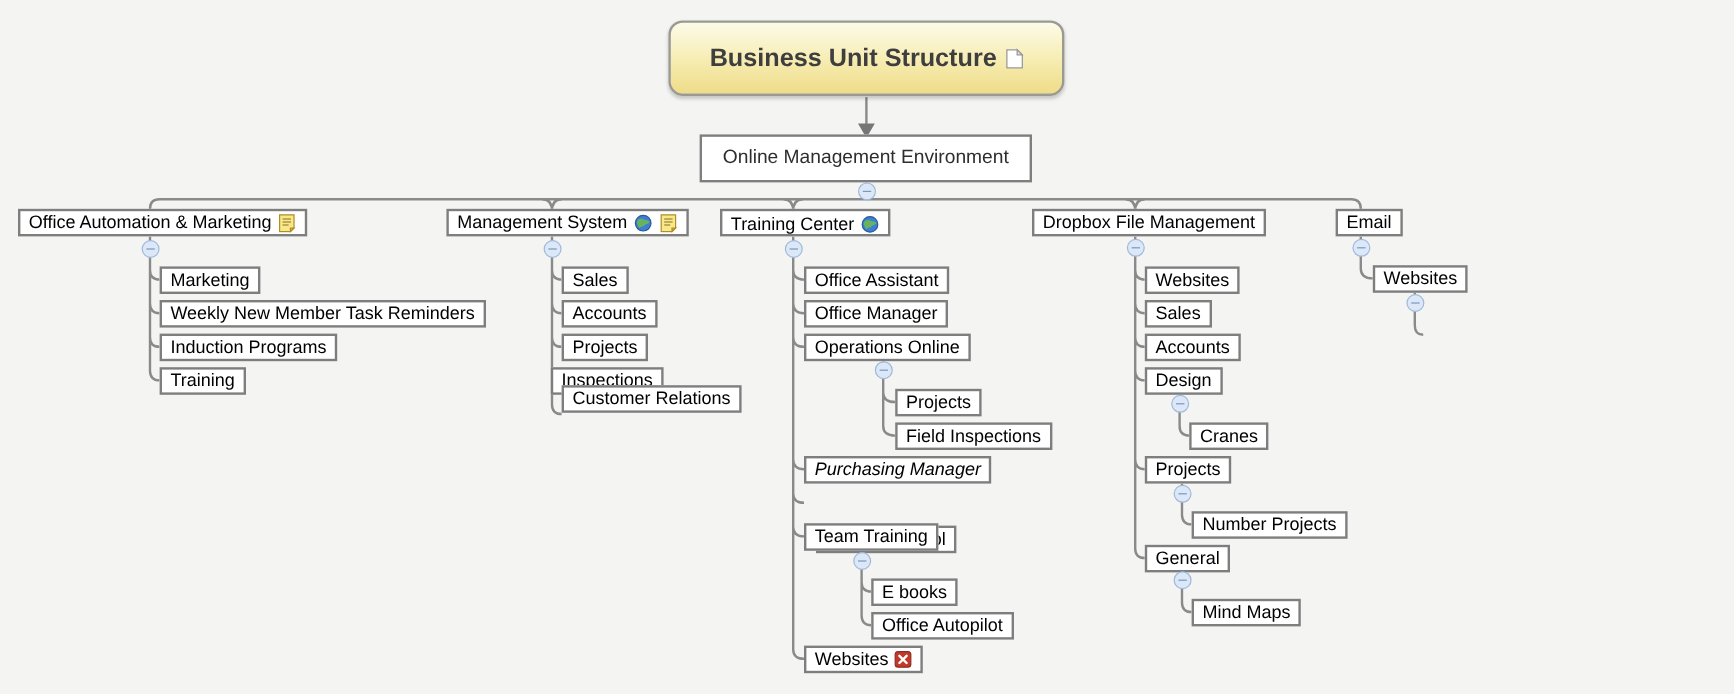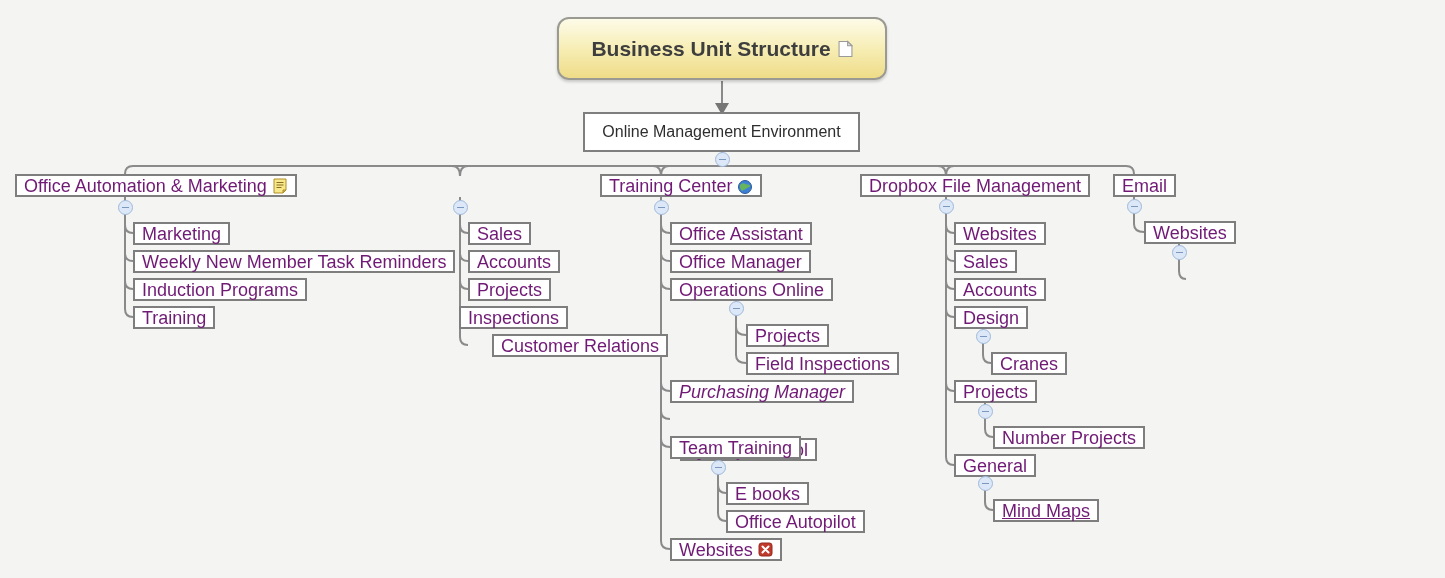--- a/index.html
+++ b/index.html
@@ -4,21 +4,21 @@
 <style>
   html,body{margin:0;padding:0;}
   body{background:#f4f4f2;font-family:"Liberation Sans",sans-serif;}
   .canvas{position:relative;width:1274px;height:578px;background:#f4f4f2;overflow:hidden;}
   svg.wires{position:absolute;left:0;top:0;pointer-events:none;}
 
   .nd{
     position:absolute;box-sizing:border-box;height:23px;
     border:2px solid #7e7e7e;background:#fff;
     display:flex;align-items:center;padding:0 7px;
-    font-size:18px;color:#701a75;white-space:nowrap;line-height:1;
+    font-size:15px;color:#000000;white-space:nowrap;line-height:1;
   }
   .nd .ic{display:inline-flex;margin-left:5px;}
   .root{
     position:absolute;left:557px;top:17px;width:330px;height:63px;box-sizing:border-box;
     border:2px solid #9a9a93;border-radius:12px;
     background:linear-gradient(#fdfbe8, #f6ecb0 55%, #efdc88);
     box-shadow:0 2px 3px rgba(0,0,0,0.18);
     display:flex;align-items:center;justify-content:center;
     font-size:21px;font-weight:bold;color:#3e3e3e;
   }
@@ -108,33 +108,49 @@
   <div class="nd" style="left:133px;top:250px;">
       <span>Weekly New Member Task Reminders</span>
     </div>
   <div class="nd" style="left:133px;top:278px;">
       <span>Induction Programs</span>
     </div>
   <div class="nd" style="left:133px;top:306px;">
       <span>Training</span>
     </div>
 
+  <div class="nd" style="left:372px;top:174px;">
+    <span>Management System</span>
+    <span class="ic">
+      <svg width="16" height="16" viewBox="0 0 16 16">
+          <circle cx="8" cy="8" r="6.5" fill="#3e7fd6" stroke="#2b5a99"></circle>
+          <path d="M3 6c2-2 4-2 5.5-1C10 6 12 5 13.2 6.5 12.6 9 11 8 9.5 9.5 8 11 6 10.5 5 12 3.5 10.5 2.6 8 3 6z" fill="#66b45e"></path>
+        </svg>
+    </span>
+    <span class="ic">
+      <svg width="16" height="16" viewBox="0 0 16 16">
+          <path d="M2 1h12v11l-3 3H2z" fill="#f7e98b" stroke="#b08d28"></path>
+          <path d="M11 15v-3h3z" fill="#d9b43a" stroke="#b08d28"></path>
+          <path d="M4.5 4.5h7M4.5 7h7M4.5 9.5h5" stroke="#8a6d1f" fill="none"></path>
+        </svg>
+    </span>
+  </div>
   <div class="nd" style="left:468px;top:222px;">
       <span>Sales</span>
     </div>
   <div class="nd" style="left:468px;top:250px;">
       <span>Accounts</span>
     </div>
   <div class="nd" style="left:468px;top:278px;">
       <span>Projects</span>
     </div>
   <div class="nd" style="left:459px;top:306px;">
       <span>Inspections</span>
     </div>
-  <div class="nd" style="left:468px;top:334px;margin-left:24px;">
+  <div class="nd" style="left:468px;top:321px;">
       <span>Customer Relations</span>
     </div>
 
   <div class="nd" style="left:600px;top:174px;align-items:flex-end;">
     <span>Training Center</span>
     <span class="ic">
       <svg width="16" height="16" viewBox="0 0 16 16">
           <circle cx="8" cy="8" r="6.5" fill="#3e7fd6" stroke="#2b5a99"></circle>
           <path d="M3 6c2-2 4-2 5.5-1C10 6 12 5 13.2 6.5 12.6 9 11 8 9.5 9.5 8 11 6 10.5 5 12 3.5 10.5 2.6 8 3 6z" fill="#66b45e"></path>
         </svg>
@@ -200,21 +216,21 @@
     </div>
   <div class="nd" style="left:954px;top:380px;">
       <span>Projects</span>
     </div>
   <div class="nd" style="left:993px;top:426px;">
       <span>Number Projects</span>
     </div>
   <div class="nd" style="left:954px;top:454px;">
       <span>General</span>
     </div>
-  <div class="nd" style="left:993px;top:499px;text-decoration:underline;">
+  <div class="nd" style="left:993px;top:499px;">
       <span>Mind Maps</span>
     </div>
 
   <div class="nd" style="left:1113px;top:174px;">
       <span>Email</span>
     </div>
   <div class="nd" style="left:1144px;top:221px;">
       <span>Websites</span>
     </div>
 

